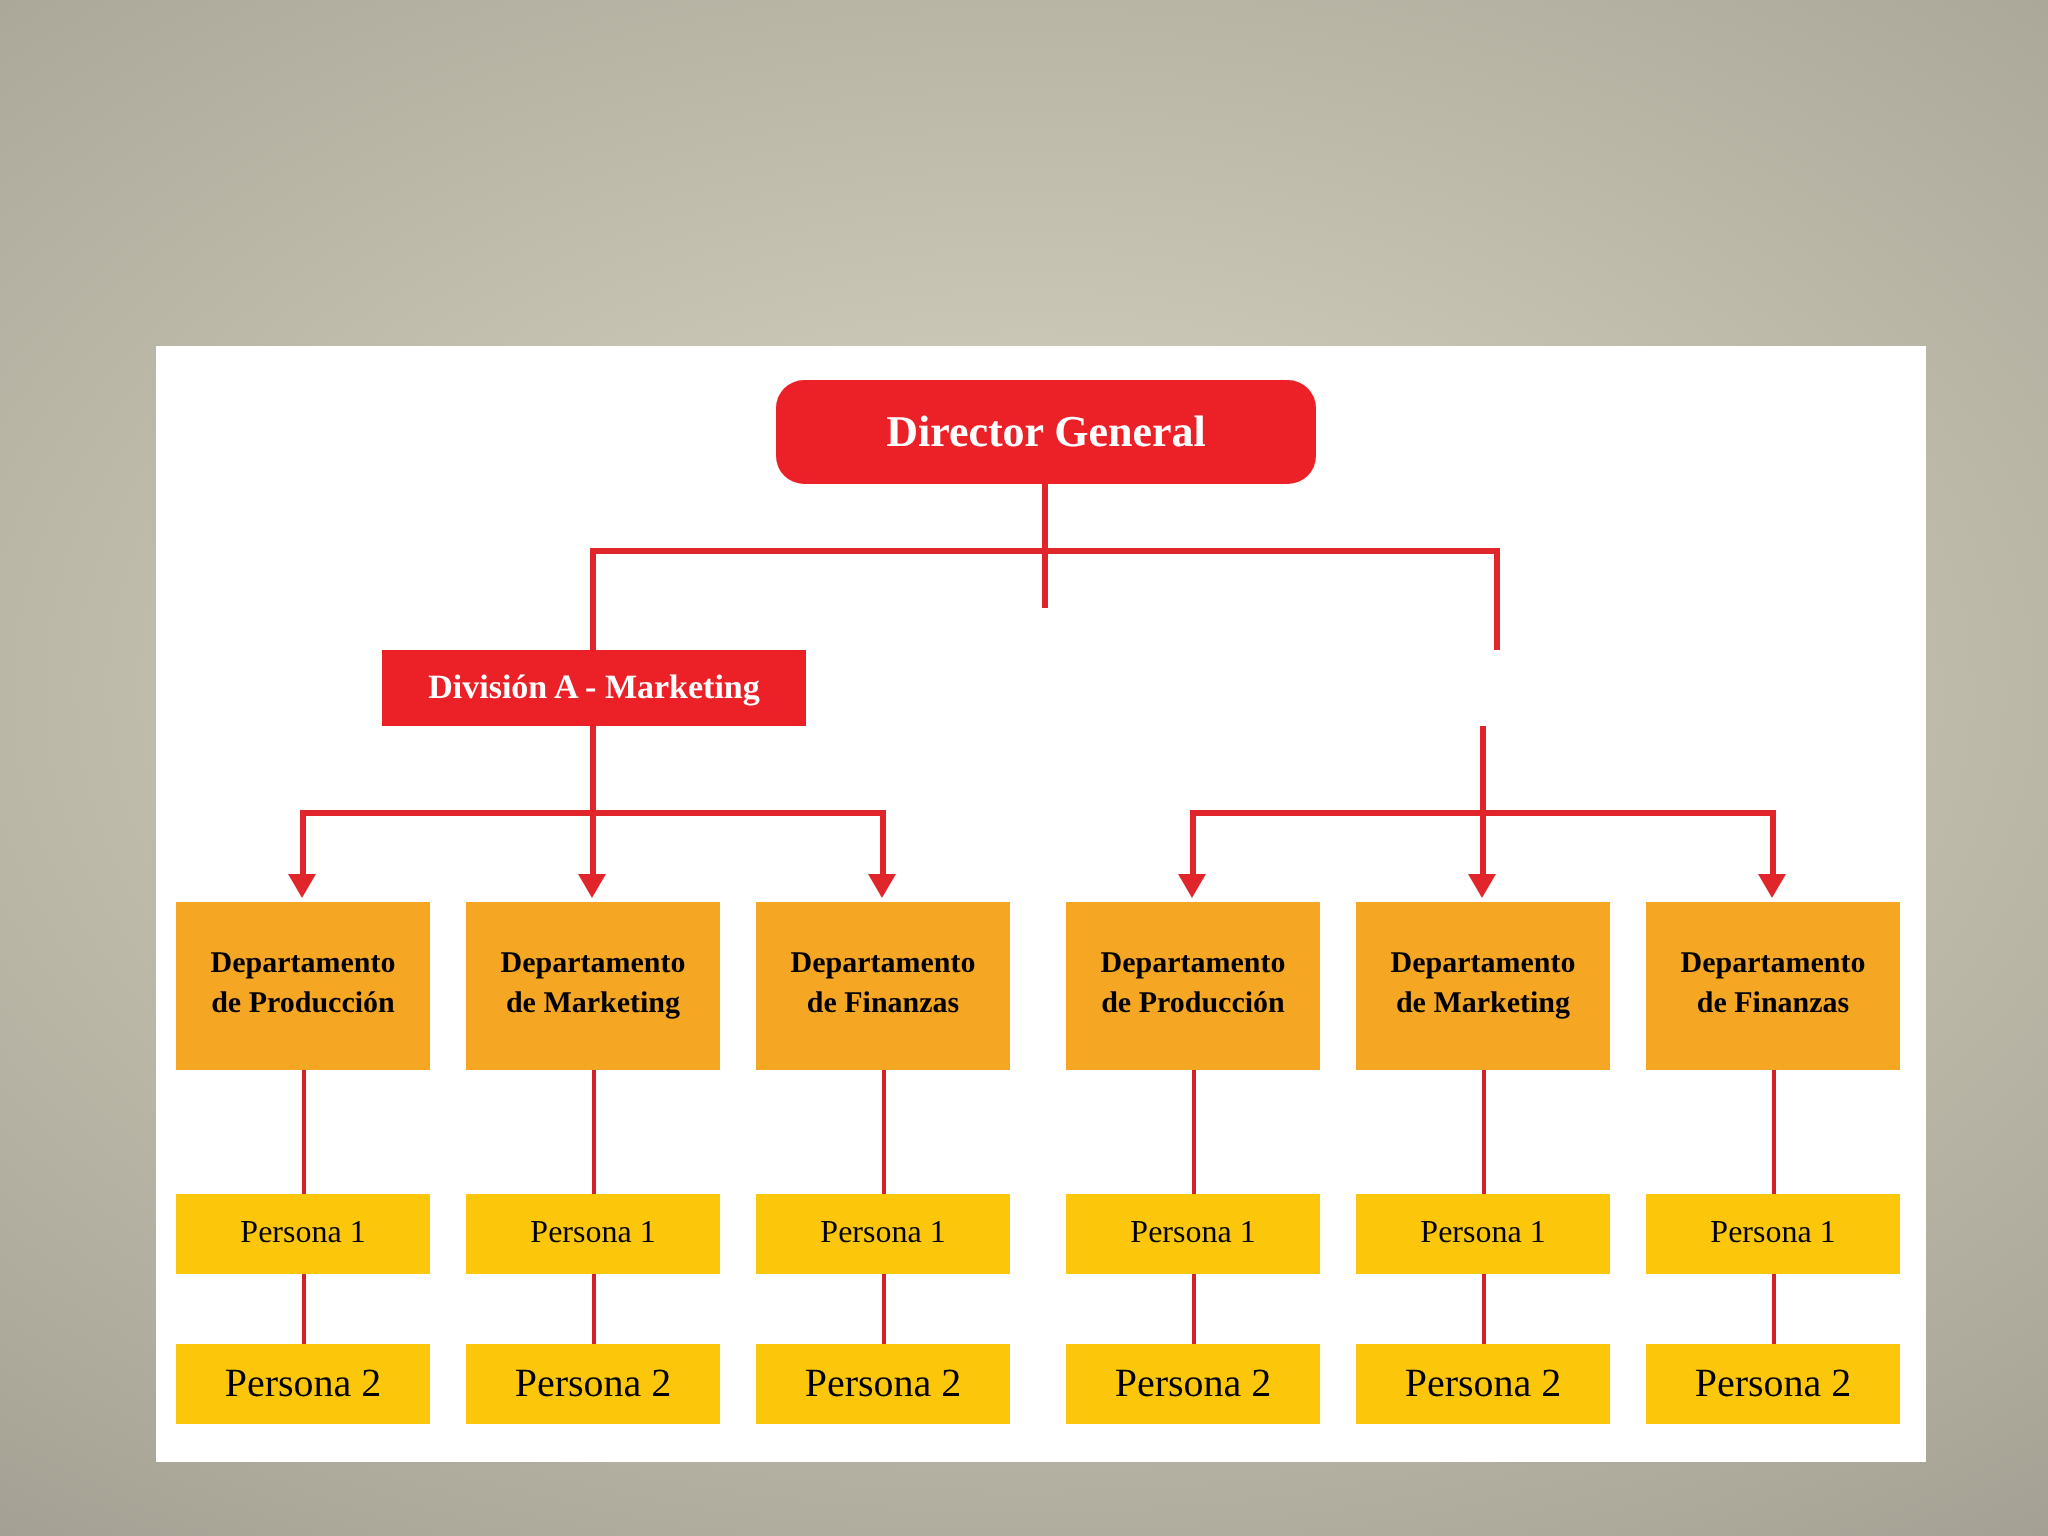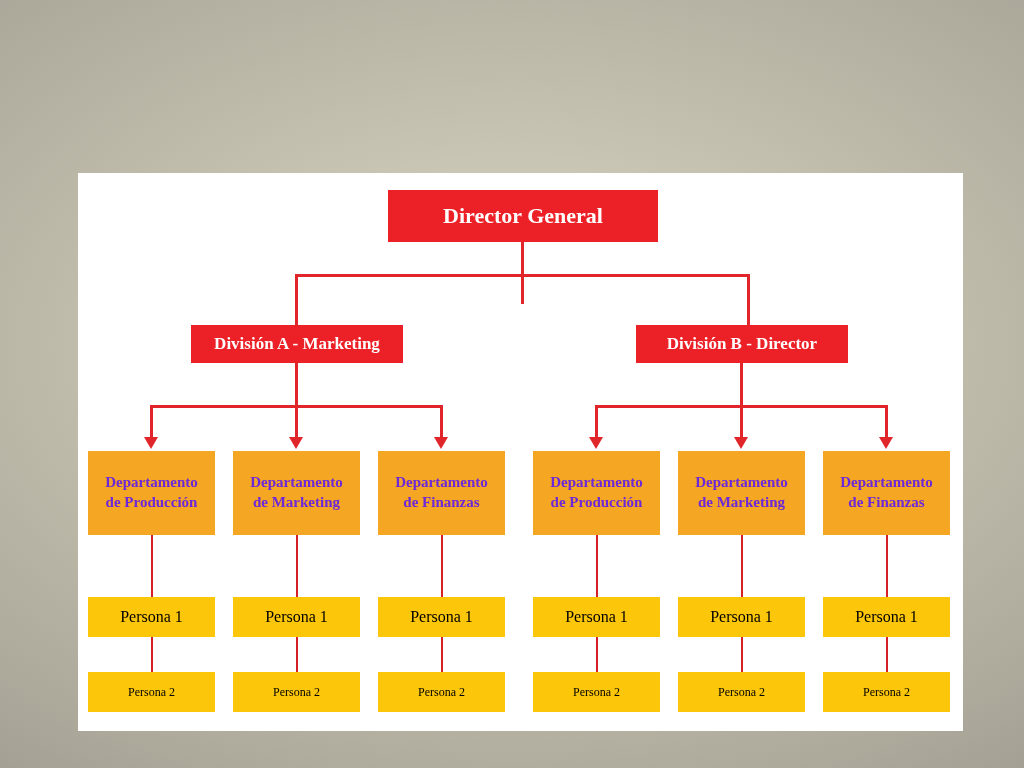--- a/index.html
+++ b/index.html
@@ -70,35 +70,36 @@
     font-family: "Liberation Serif", serif;
     z-index: 3;
   }
   .node-red {
     background: #ec2027;
     color: #ffffff;
     font-weight: bold;
   }
   .node-orange {
     background: #f5a623;
-    color: #6d28d9;
+    color: #000000;
     font-weight: bold;
   }
   .node-yellow {
     background: #fcc60b;
     color: #000000;
     font-weight: normal;
   }
 
   #node-director-general {
     left: 310px;
     top: 17px;
     width: 270px;
     height: 52px;
     font-size: 22px;
+    border-radius: 14px;
   }
   .node-division {
     top: 152px;
     height: 38px;
     font-size: 17px;
   }
   #node-division-a { left: 113px; width: 212px; }
   #node-division-b { left: 558px; width: 212px; }
 
   .node-dept {
@@ -112,21 +113,21 @@
   .node-person1 {
     top: 424px;
     width: 127px;
     height: 40px;
     font-size: 16px;
   }
   .node-person2 {
     top: 499px;
     width: 127px;
     height: 40px;
-    font-size: 12px;
+    font-size: 20px;
     text-align: right;
   }
 
   
   .col-0 { left: 10px; }
   .col-1 { left: 155px; }
   .col-2 { left: 300px; }
   .col-3 { left: 455px; }
   .col-4 { left: 600px; }
   .col-5 { left: 745px; }
@@ -178,21 +179,20 @@
 
     <div class="conn h" style="left:217px; top:101px; width:455px;"></div>
 
     <div class="conn v" style="left:217px; top:101px; height:51px;"></div>
 
     <div class="conn v" style="left:669px; top:101px; height:51px;"></div>
 
     <div class="conn v" style="left:443px; top:101px; height:30px;"></div>
 
     <div class="node node-red node-division" id="node-division-a">División A - Marketing</div>
-    <div class="node node-red node-division" id="node-division-b">División B - Director</div>
 
     <div id="brace-glyph">}</div>
 
     <div class="conn v" style="left:217px; top:190px; height:44px;"></div>
     <div class="conn h" style="left:72px; top:232px; width:292px;"></div>
     <div class="conn v" style="left:72px; top:232px; height:34px;"></div>
     <div class="conn v" style="left:217px; top:232px; height:34px;"></div>
     <div class="conn v" style="left:362px; top:232px; height:34px;"></div>
     <div class="arrow" style="left:66px; top:264px;"></div>
     <div class="arrow" style="left:211px; top:264px;"></div>

